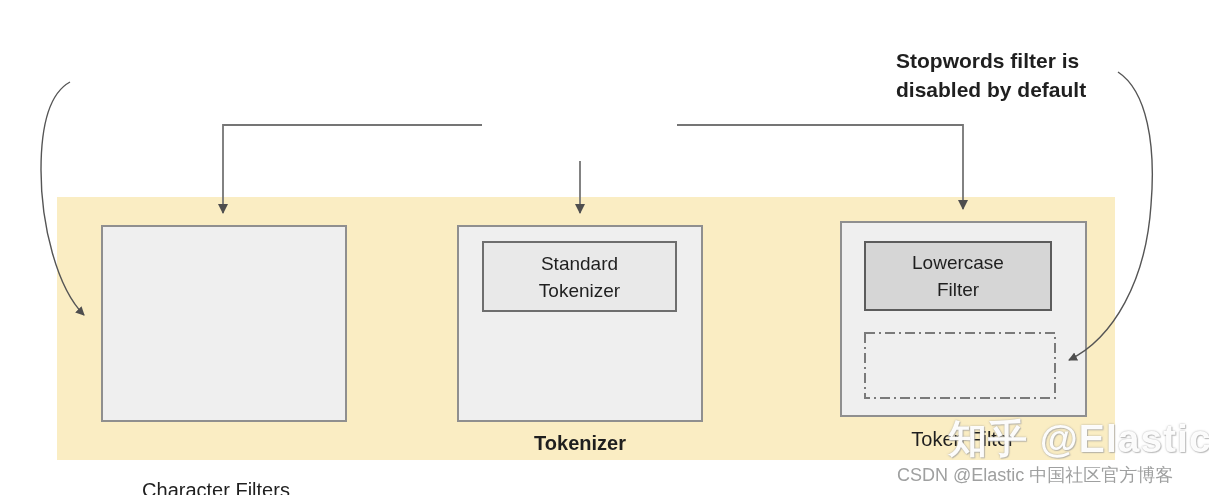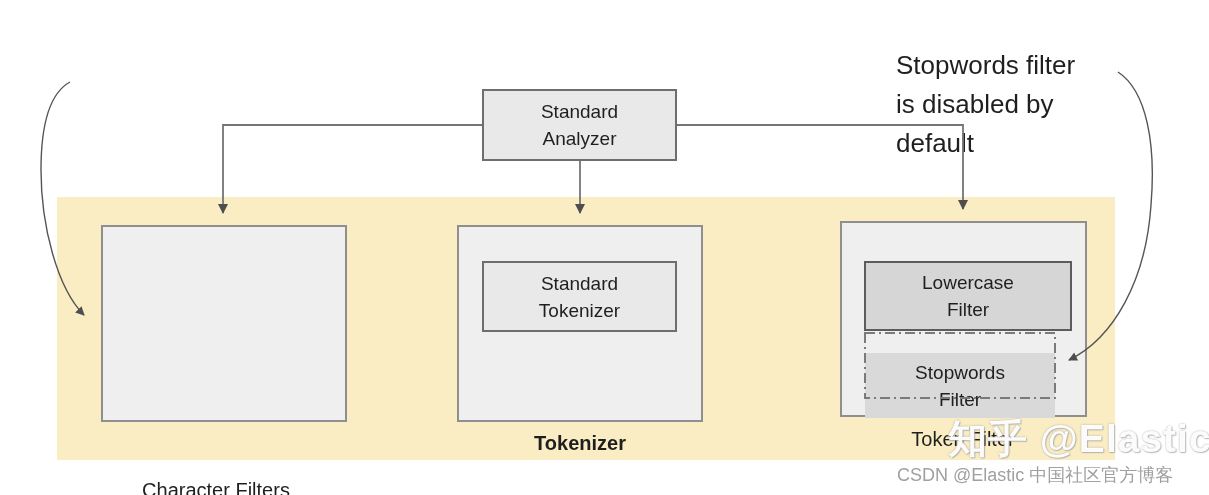--- a/index.html
+++ b/index.html
@@ -55,29 +55,28 @@
     z-index: 2;
   }
   .analyzer-box .wrap-text { width: 110px; }
 
   
   .inner-box {
     position: absolute;
     display: flex; align-items: center; justify-content: center;
     text-align: center;
     z-index: 3;
-    margin-top: 20px;
   }
   .standard-tokenizer-box {
     left: 482px; top: 241px; width: 195px; height: 71px;
     background: var(--box-fill-mid);
     border: 2px solid var(--border-dark);
   }
   .lowercase-filter-box {
-    left: 864px; top: 241px; width: 208px; height: 70px;
+    left: 864px; top: 241px; width: 188px; height: 70px;
     background: var(--box-fill-dark);
     border: 2px solid #5c5c5c;
   }
   .stopwords-filter-box {
     left: 865px; top: 333px; width: 190px; height: 65px;
     background: #D9D9D9; 
   }
   .inner-box .wrap-text { width: 120px; }
 
   .box-text {
@@ -97,24 +96,25 @@
     z-index: 2;
     white-space: nowrap;
   }
   .label-character-filters { left: 216px; top: 431px; margin-top: 48px; }
   .label-tokenizer         { left: 580px; top: 432px; font-weight: bold; }
   .label-token-filters     { left: 963px; top: 428px; }
 
   
   .annotation {
     position: absolute;
-    font-size: 26px;
-    line-height: 39px;
+    font-size: 21px;
+    line-height: 29px;
     color: var(--text-dark);
     z-index: 4;
+    font-weight: bold;
   }
   .annotation-left  { left: 86px; top: 75px; white-space: nowrap; }
   .annotation-right { left: 896px; top: 46px; width: 195px; }
 
   
   .connector-overlay {
     position: absolute;
     left: 0; top: 0;
     width: 1209px; height: 495px;
     z-index: 5;
@@ -142,39 +142,33 @@
     white-space: nowrap;
   }
 </style>
 </head>
 <body>
 
 <div class="canvas">
 
   <div class="analysis-container"></div>
 
-  <div class="analyzer-box">
-    <div class="box-text wrap-text">Standard Analyzer</div>
-  </div>
 
   <div class="component-box box-character-filters"></div>
   <div class="section-label label-character-filters">Character Filters</div>
 
   <div class="component-box box-tokenizer"></div>
   <div class="inner-box standard-tokenizer-box">
     <div class="box-text wrap-text">Standard Tokenizer</div>
   </div>
   <div class="section-label label-tokenizer">Tokenizer</div>
 
   <div class="component-box box-token-filters"></div>
   <div class="inner-box lowercase-filter-box">
     <div class="box-text wrap-text">Lowercase Filter</div>
-  </div>
-  <div class="inner-box stopwords-filter-box">
-    <div class="box-text wrap-text">Stopwords Filter</div>
   </div>
   <div class="section-label label-token-filters">Token Filter</div>
 
   <div class="annotation annotation-right">Stopwords filter is disabled by default</div>
 
   <svg class="connector-overlay" viewBox="0 0 1209 495" xmlns="http://www.w3.org/2000/svg">
     <defs>
       <marker id="arrowBig" markerUnits="userSpaceOnUse" markerWidth="12" markerHeight="12" refX="9" refY="5" orient="auto">
         <path d="M0,0 L10,5 L0,10 Z" fill="#4e4e4e"></path>
       </marker>

